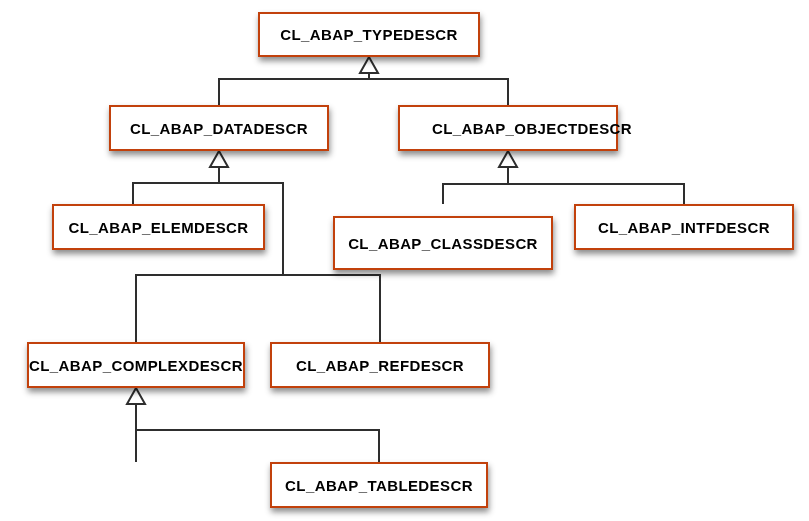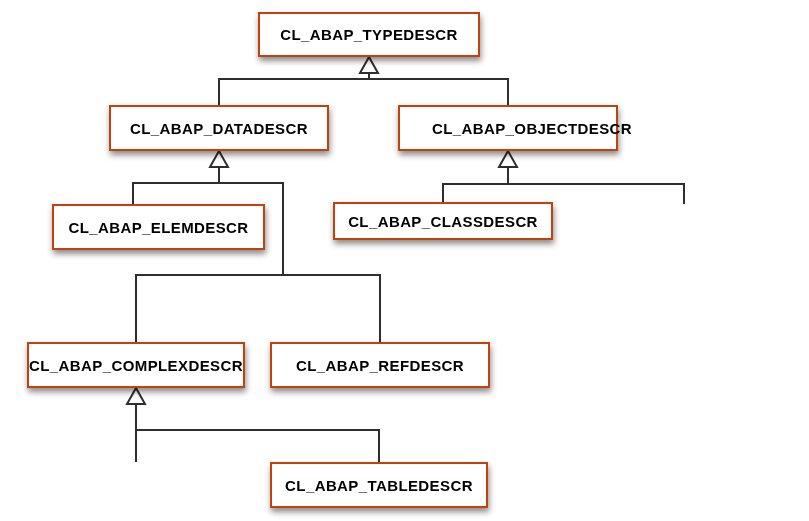--- a/index.html
+++ b/index.html
@@ -35,21 +35,21 @@
     font-size: 15px;
     letter-spacing: 0.4px;
     color: #000000;
     white-space: nowrap;
   }
   
   .n-typedescr    { left: 258px; top:  12px; width: 222px; height: 45px; }
   .n-datadescr    { left: 109px; top: 105px; width: 220px; height: 46px; text-align: center; }
   .n-objectdescr  { left: 398px; top: 105px; width: 220px; height: 46px; padding-left: 48px; }
   .n-elemdescr    { left:  27px; top: 204px; width: 213px; height: 46px; margin-left: 25px; }
-  .n-classdescr   { left: 333px; top: 202px; width: 220px; height: 38px; }
+  .n-classdescr   { left: 333px; top: 216px; width: 220px; height: 54px; }
   .n-intfdescr    { left: 574px; top: 204px; width: 220px; height: 46px; }
   .n-complexdescr { left:  27px; top: 342px; width: 218px; height: 46px; }
   .n-refdescr     { left: 270px; top: 342px; width: 220px; height: 46px; }
   .n-structdescr  { left:  27px; top: 462px; width: 219px; height: 46px; }
   .n-tabledescr   { left: 270px; top: 462px; width: 218px; height: 46px; }
 
   .edge {
     fill: none;
     stroke: #2e2e2e;
     stroke-width: 2;
@@ -84,17 +84,18 @@
     <polygon class="tri" points="136,388 127,404 145,404"></polygon>
     <polyline class="edge" points="136,404 136,462"></polyline>
     <polyline class="edge" points="136,430 379,430 379,462"></polyline>
   </svg>
 
   <div class="node n-typedescr">CL_ABAP_TYPEDESCR</div>
   <div class="node n-datadescr">CL_ABAP_DATADESCR</div>
   <div class="node n-objectdescr">CL_ABAP_OBJECTDESCR</div>
   <div class="node n-elemdescr">CL_ABAP_ELEMDESCR</div>
   <div class="node n-classdescr">CL_ABAP_CLASSDESCR</div>
+  <div class="node n-intfdescr">CL_ABAP_INTFDESCR</div>
   <div class="node n-refdescr">CL_ABAP_REFDESCR</div>
   <div class="node n-complexdescr">CL_ABAP_COMPLEXDESCR</div>
   <div class="node n-tabledescr">CL_ABAP_TABLEDESCR</div>
 
 </div>
 
 </body></html>

